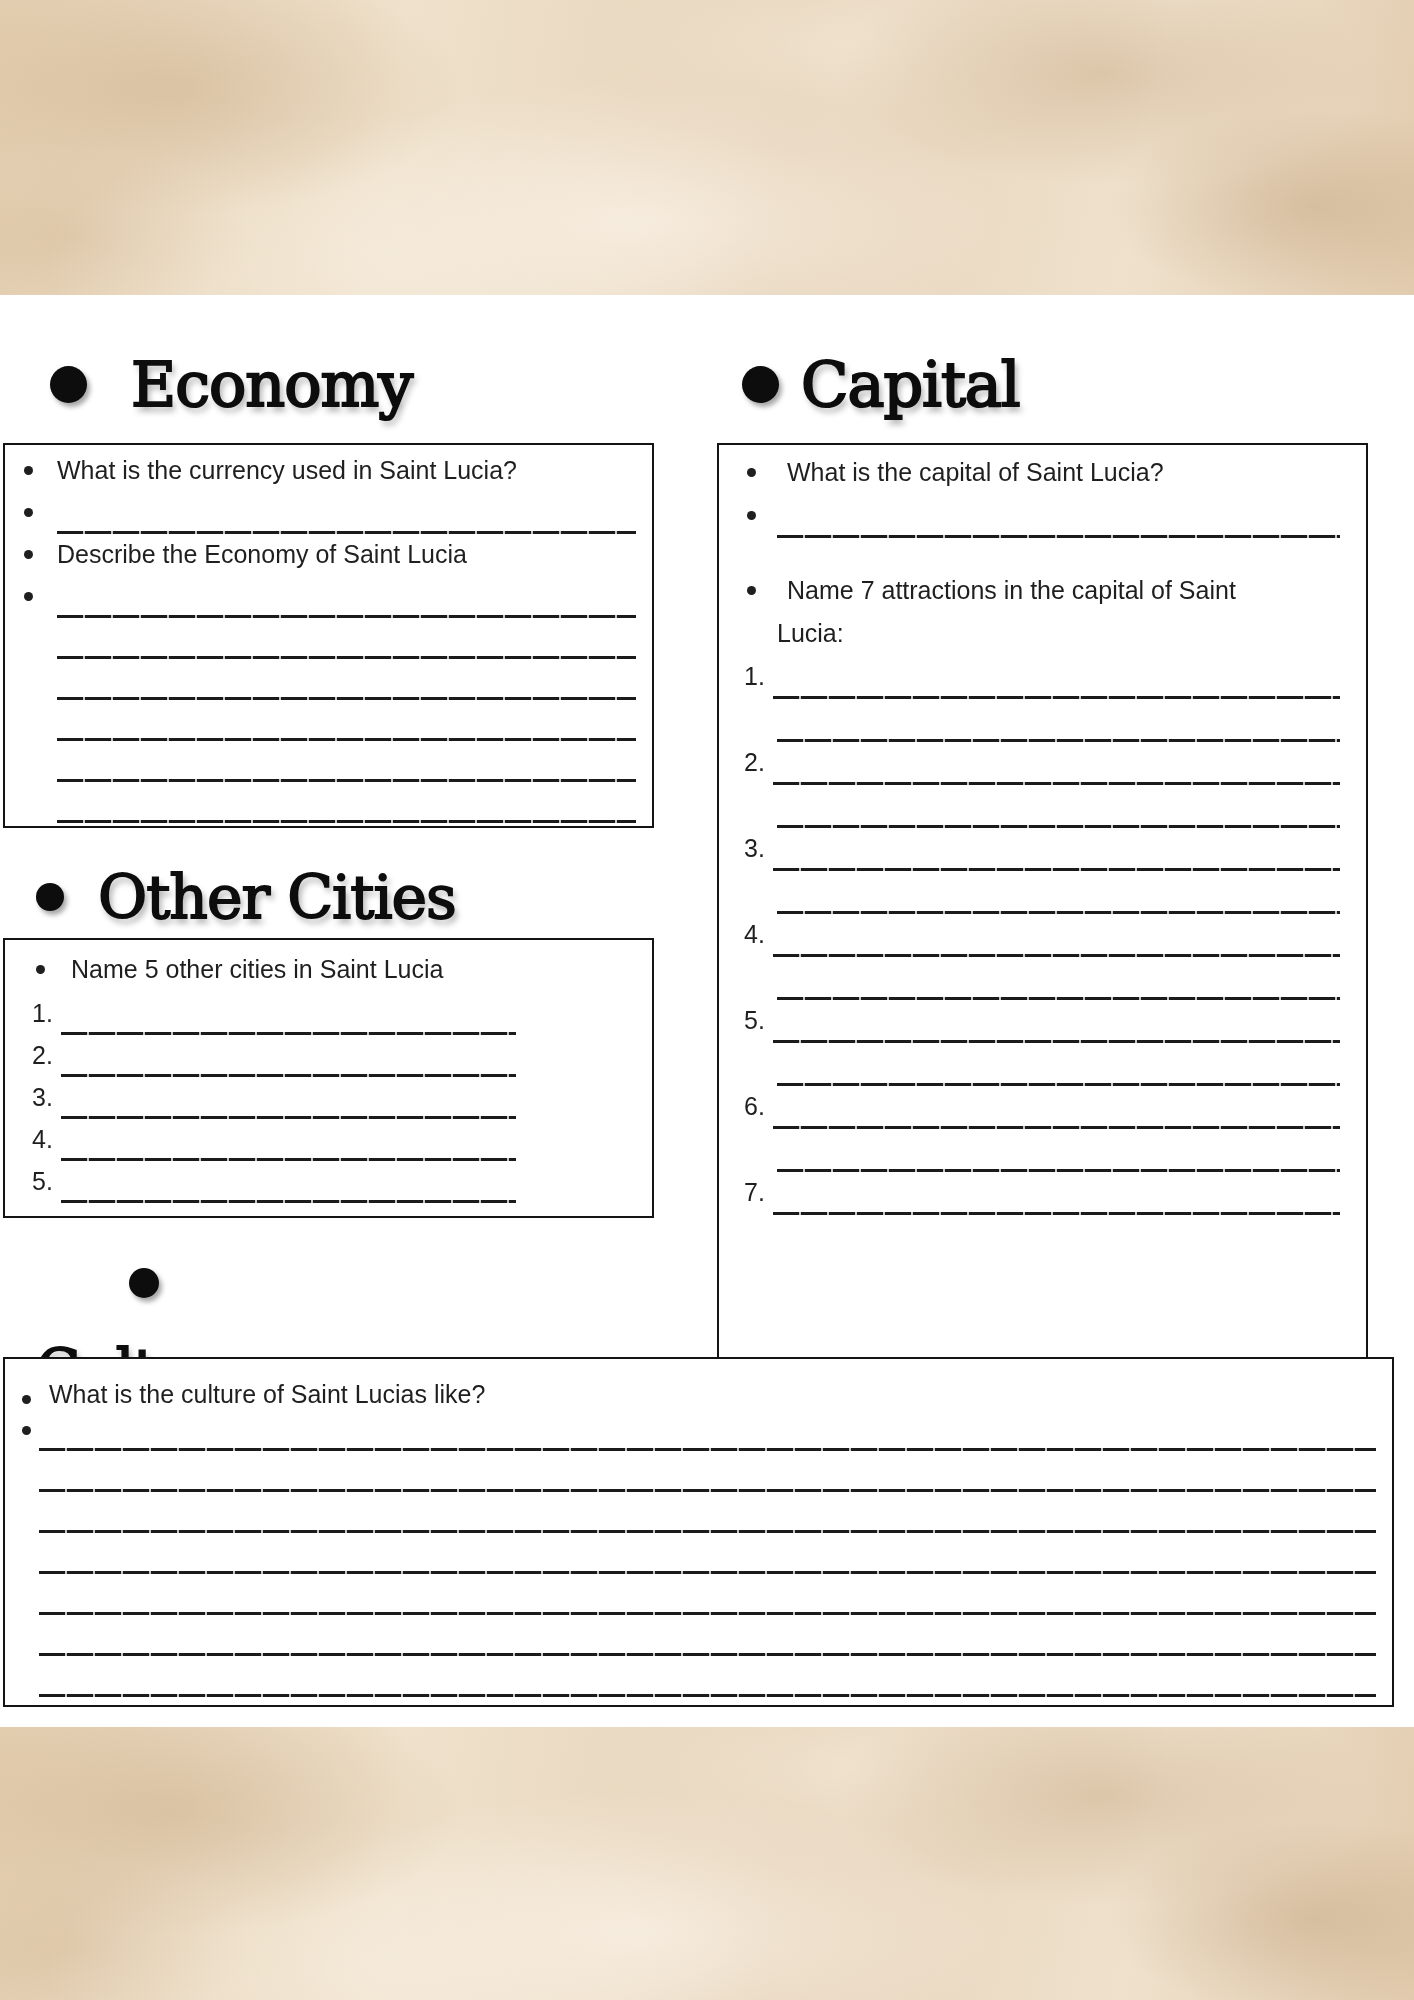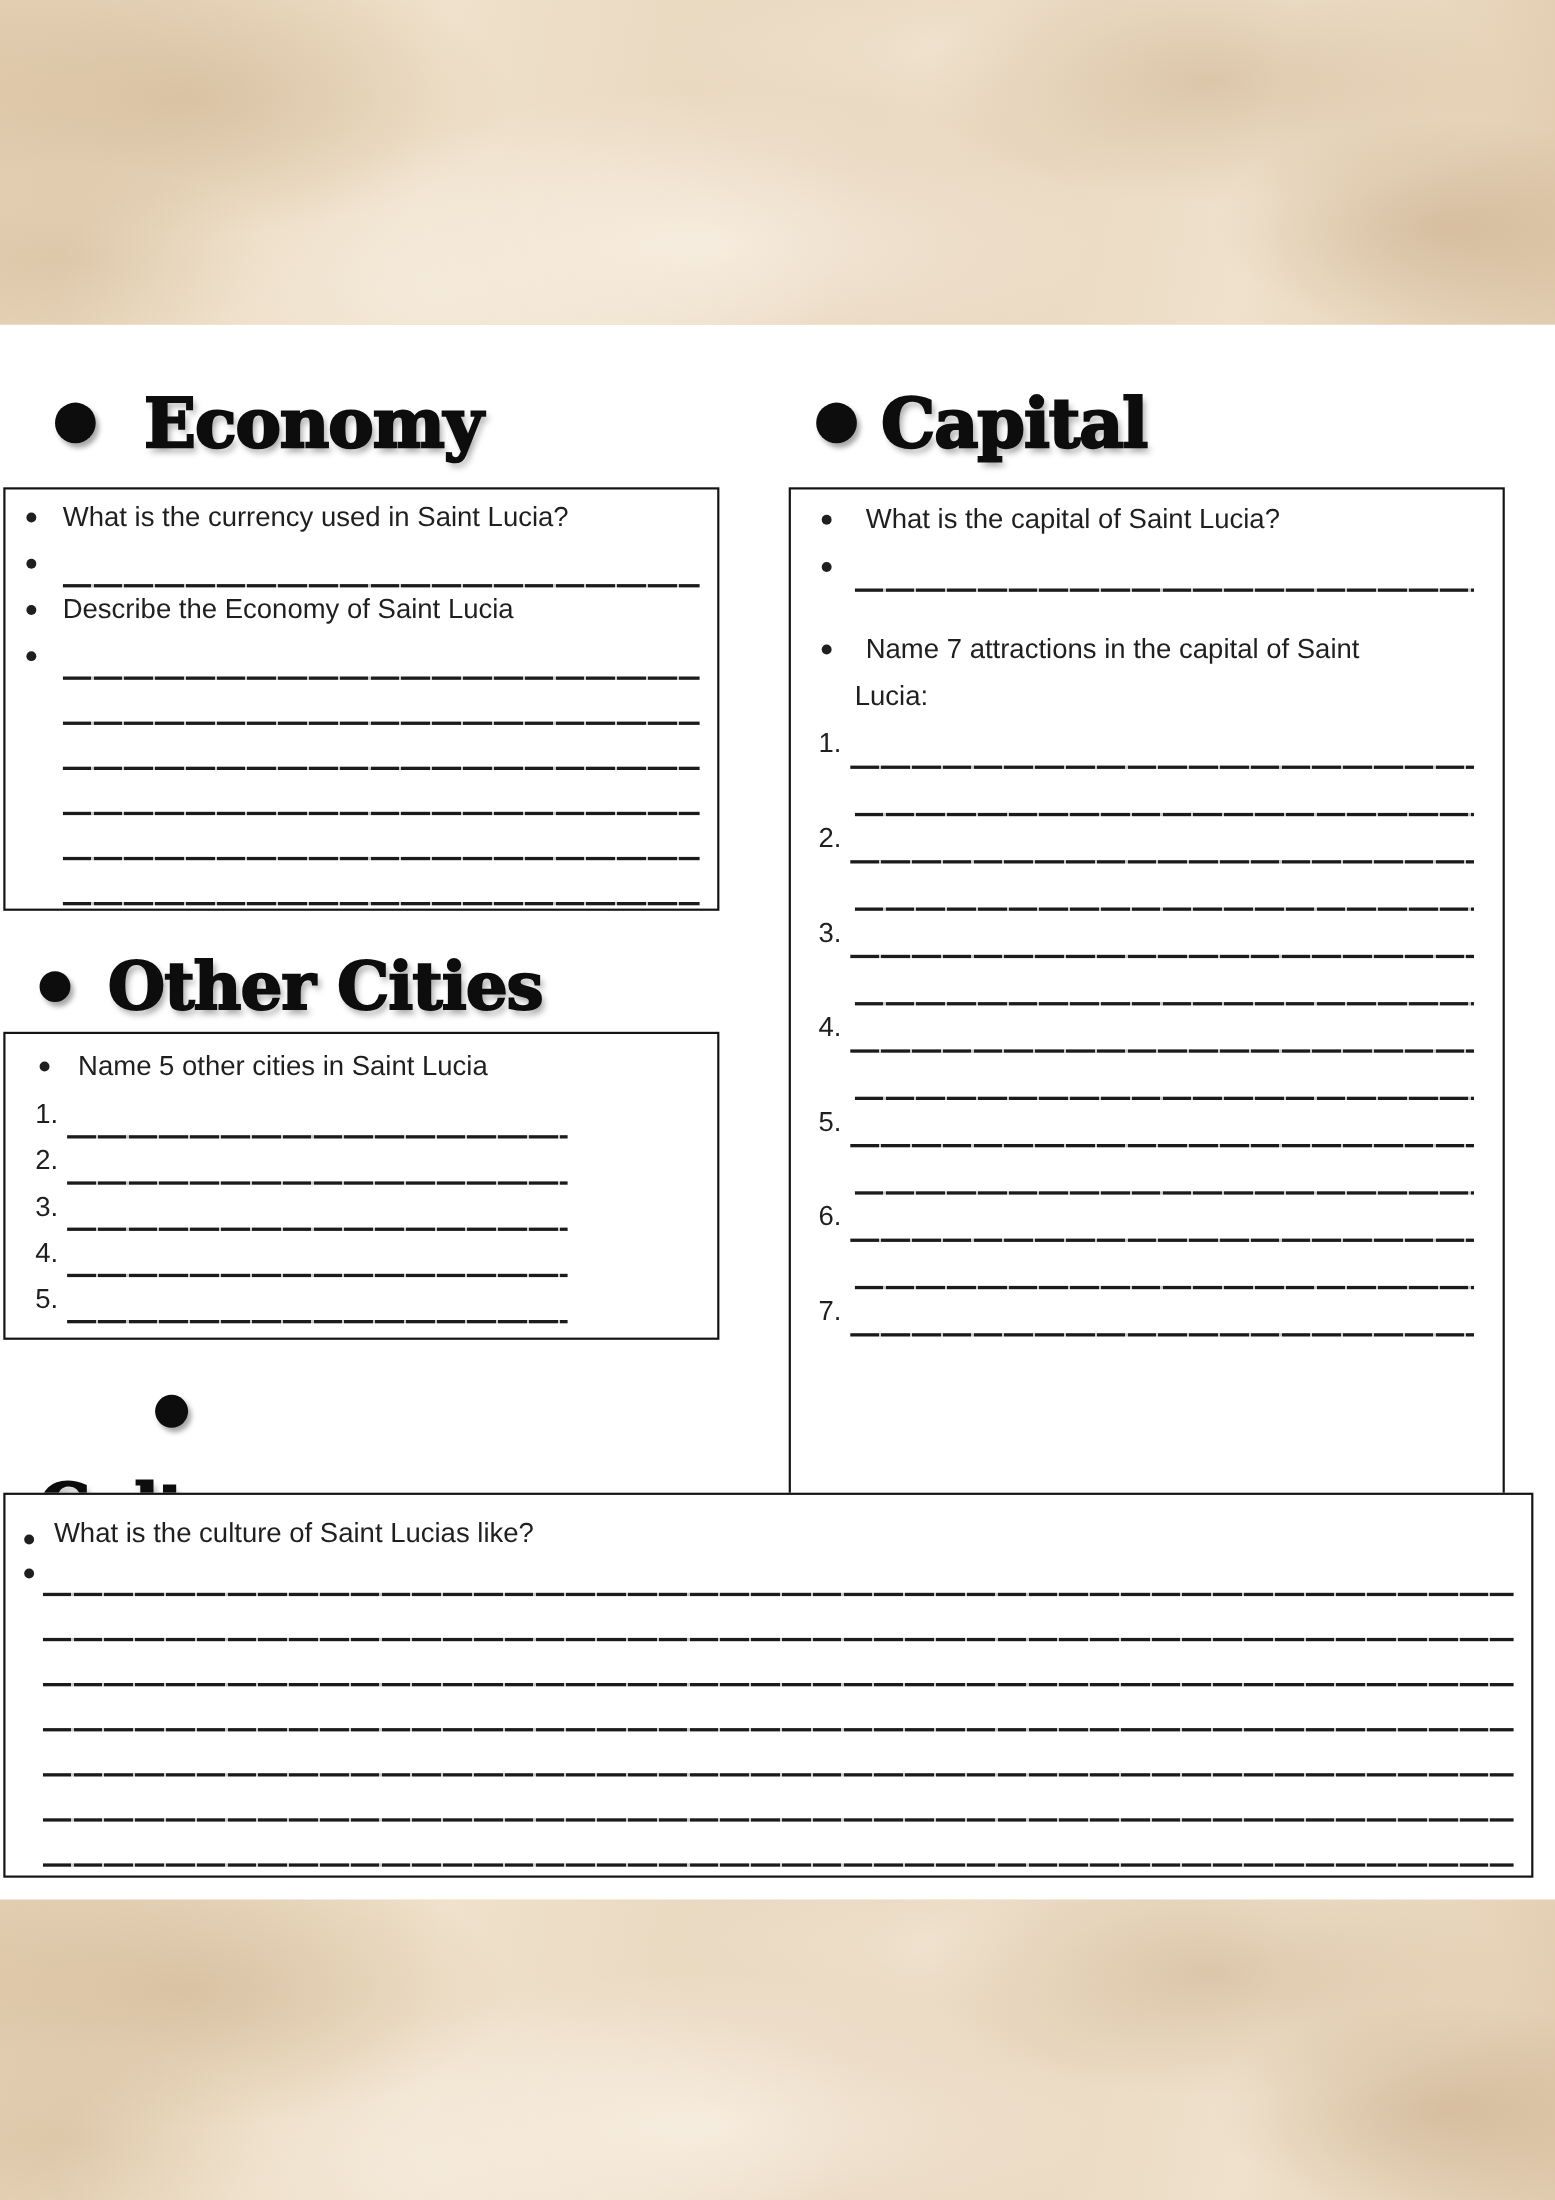--- a/index.html
+++ b/index.html
@@ -17,21 +17,21 @@
       radial-gradient(ellipse 350px 150px at 60% 15%, rgba(242,230,211,0.75), transparent 70%),
       radial-gradient(ellipse 260px 120px at 5% 80%, rgba(210,184,150,0.45), transparent 70%),
       linear-gradient(100deg,#e4cfb2 0%,#efe1cb 28%,#e6d3ba 55%,#efe1cc 80%,#e2ccaf 100%);}
   .sand-top{top:0;height:295px;}
   .sand-bottom{top:1727px;height:273px;}
 
   
   .heading{position:absolute;display:flex;align-items:center;color:#0d0d0d;}
   .heading .hdot{border-radius:50%;background:#0d0d0d;flex:none;
     box-shadow:3px 4px 5px rgba(0,0,0,0.35);}
-  .heading .htext{font-family:"DejaVu Serif", serif;font-weight:700;letter-spacing:-1px;
+  .heading .htext{font-family:"DejaVu Serif", serif;font-weight:400;letter-spacing:-1px;
     -webkit-text-stroke:2.2px #0d0d0d;
     text-shadow:3px 5px 6px rgba(0,0,0,0.35);white-space:nowrap;}
   .h-economy{left:50px;top:348px;gap:44px;}
   .h-economy .hdot{width:37px;height:37px;}
   .h-economy .htext{font-size:62px;}
   .h-capital{left:742px;top:348px;gap:22px;}
   .h-capital .hdot{width:37px;height:37px;}
   .h-capital .htext{font-size:62px;}
   .h-othercities{left:36px;top:862px;gap:34px;}
   .h-othercities .hdot{width:28px;height:28px;}

